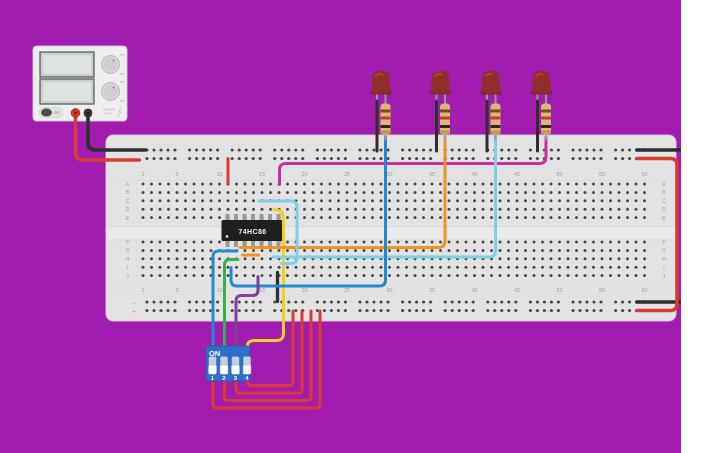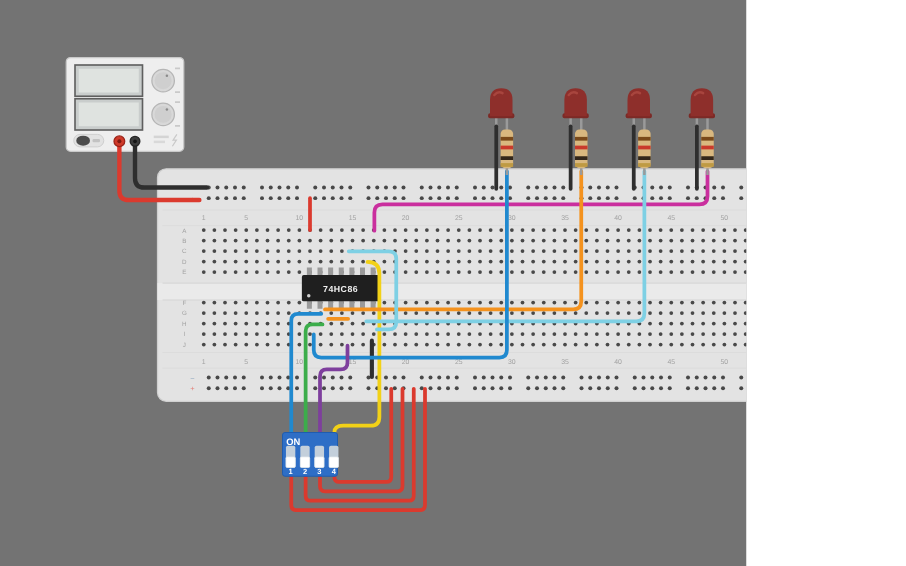--- a/index.html
+++ b/index.html
@@ -1,16 +1,16 @@
 <!DOCTYPE html>
 <html><head>
 <meta charset="utf-8">
 <style>
   html,body{margin:0;padding:0;background:#ffffff;}
-  #stage{position:relative;width:577px;height:453px;background:#737373;overflow:hidden;padding-left:20px;}
+  #stage{position:relative;width:681px;height:453px;background:#a21caf;overflow:hidden;}
   svg{display:block;}
   text{font-family:"Liberation Sans",sans-serif;}
   .boardlabel{fill:#a2a2a2;font-size:5.5px;}
   .rowlabel{fill:#a2a2a2;font-size:5px;}
   .chiplabel{fill:#f2f2f2;font-size:7px;font-weight:bold;letter-spacing:.4px;}
   .diplabel{fill:#ffffff;font-size:7.5px;font-weight:bold;}
   .dipnum{fill:#ffffff;font-size:6px;font-weight:bold;}
 </style>
 </head>
 <body>

